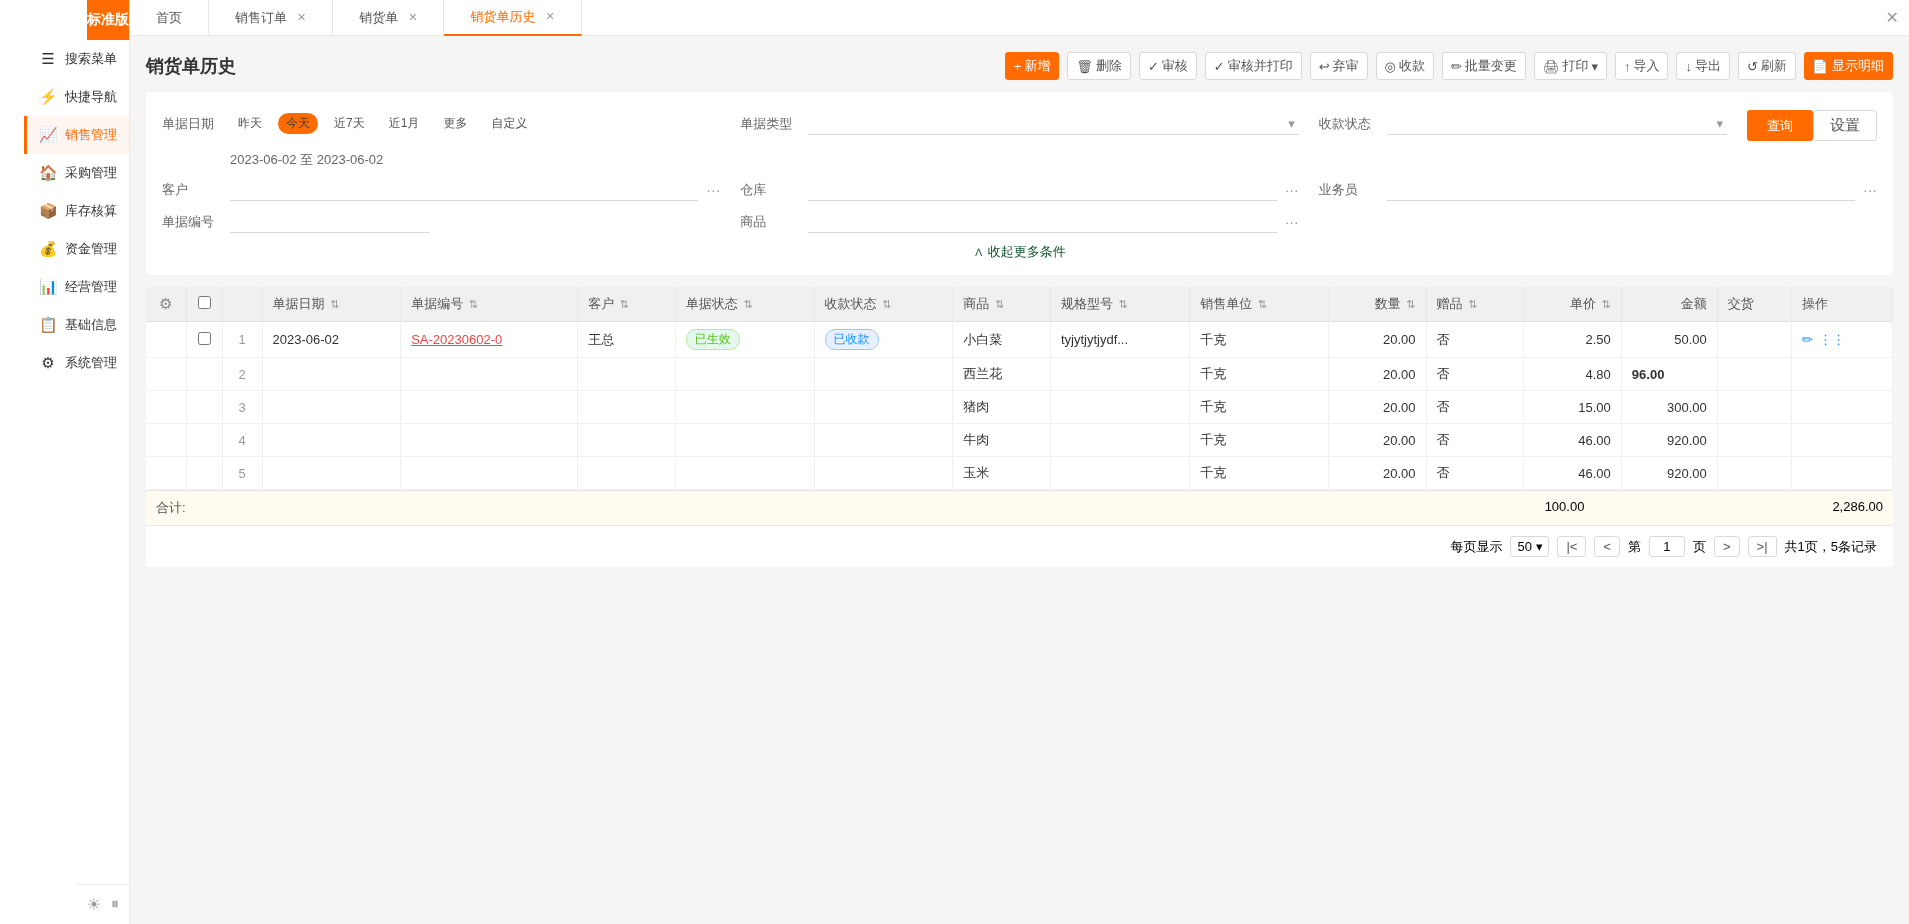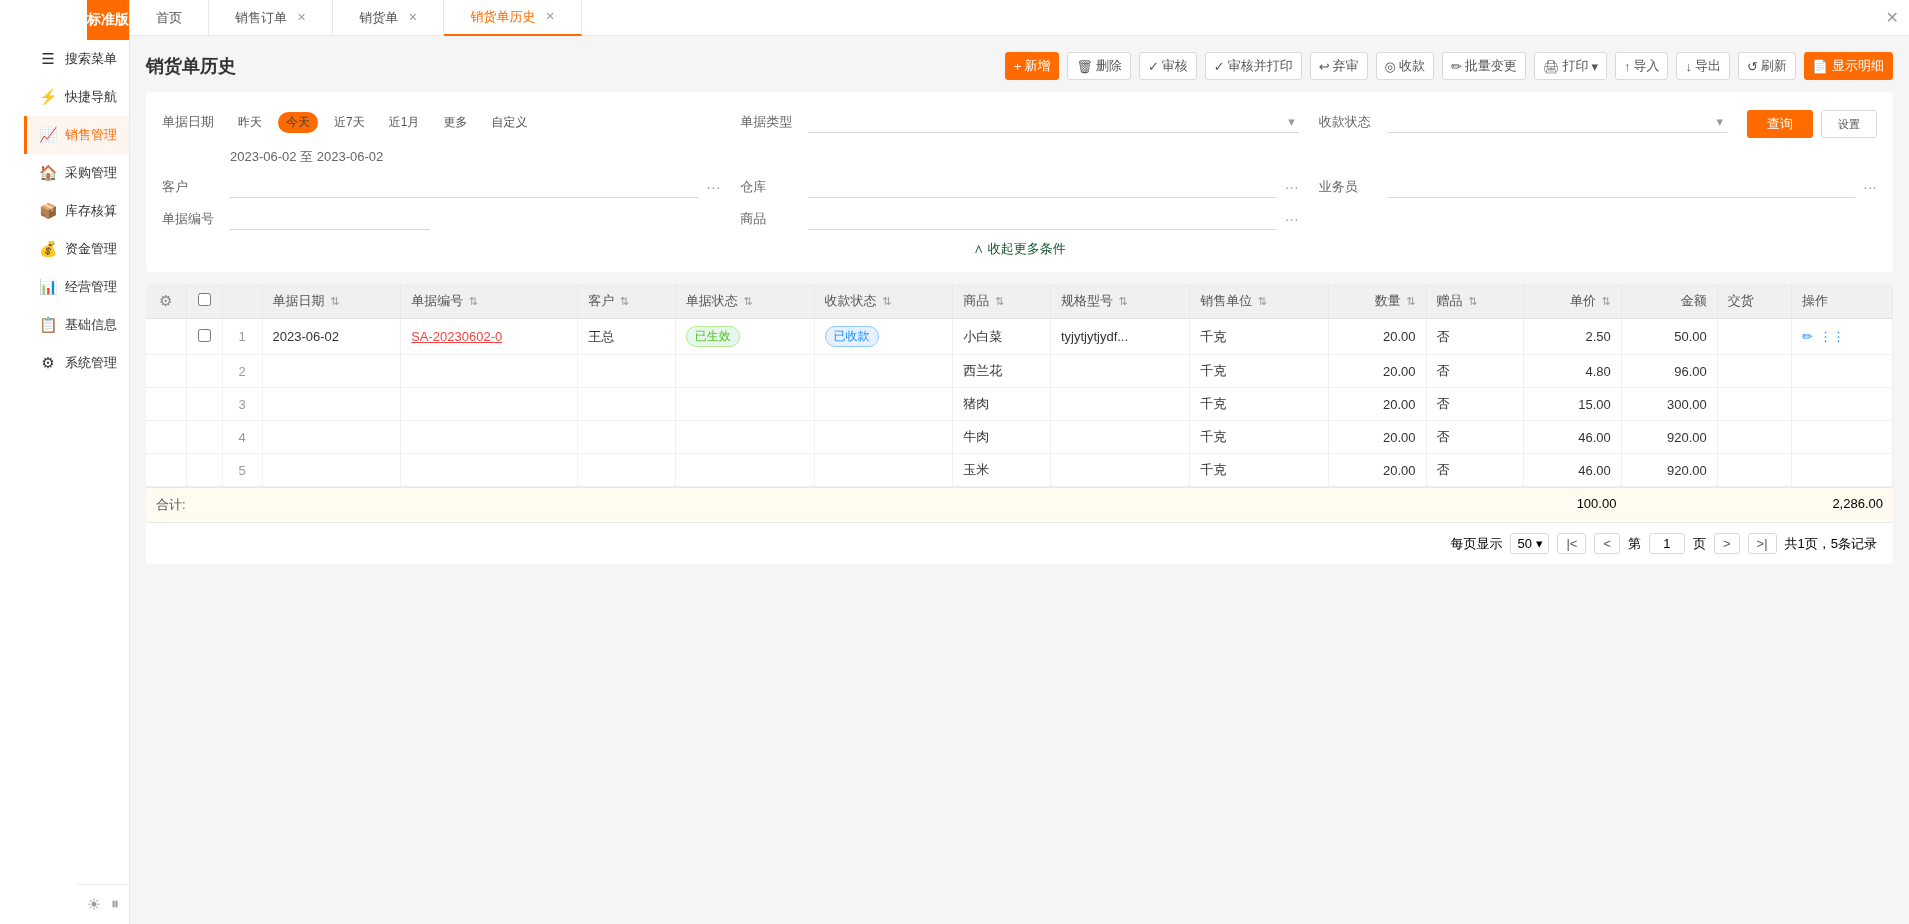--- a/index.html
+++ b/index.html
@@ -191,40 +191,39 @@
       font-size: 12px;
       cursor: pointer;
       margin-top: 4px;
     }
     .ellipsis-btn { color: #999; cursor: pointer; font-size: 14px; }
 
     
     .action-row {
       display: flex;
       justify-content: flex-end;
-      gap: 8px;
       margin-top: 4px;
     }
     .query-btn {
       background: #ff6b00;
       color: #fff;
       border: none;
       border-radius: 3px;
       padding: 5px 20px;
       cursor: pointer;
       font-size: 13px;
     }
     .settings-btn {
       background: #fff;
       color: #555;
       border: 1px solid #d9d9d9;
       border-radius: 3px;
       padding: 5px 16px;
       cursor: pointer;
-      font-size: 11px;
+      font-size: 15px;
     }
 
     
     .table-container {
       background: #fff;
       border-radius: 4px;
       overflow: auto;
     }
     table {
       width: 100%;
@@ -262,21 +261,21 @@
 
     
     .table-footer {
       background: #fffbf0;
       border-top: 1px solid #e8e8e8;
       padding: 8px 10px;
       display: flex;
       align-items: flex-start;
     }
     .footer-label { color: #555; margin-right: 20px; }
-    .footer-total { margin-left: auto; display: flex; gap: 16px; }
+    .footer-total { margin-left: auto; display: flex; gap: 48px; }
 
     
     .pagination-row {
       display: flex;
       align-items: center;
       justify-content: flex-end;
       padding: 10px 16px;
       background: #fff;
       gap: 8px;
       border-top: 1px solid #e8e8e8;
@@ -624,21 +623,21 @@
       </td>
       <td>
         
       </td>
       <td>西兰花</td>
       <td></td>
       <td>千克</td>
       <td style="text-align:right;">20.00</td>
       <td>否</td>
       <td style="text-align:right;">4.80</td>
-      <td style="text-align:right;">96.00</td>
+      <td style="text-align:left;font-weight:bold;">96.00</td>
       <td></td>
       <td>
         
       </td>
     </tr>
             <tr>
       <td></td>
       <td style="text-align:center;">
         
       </td>

